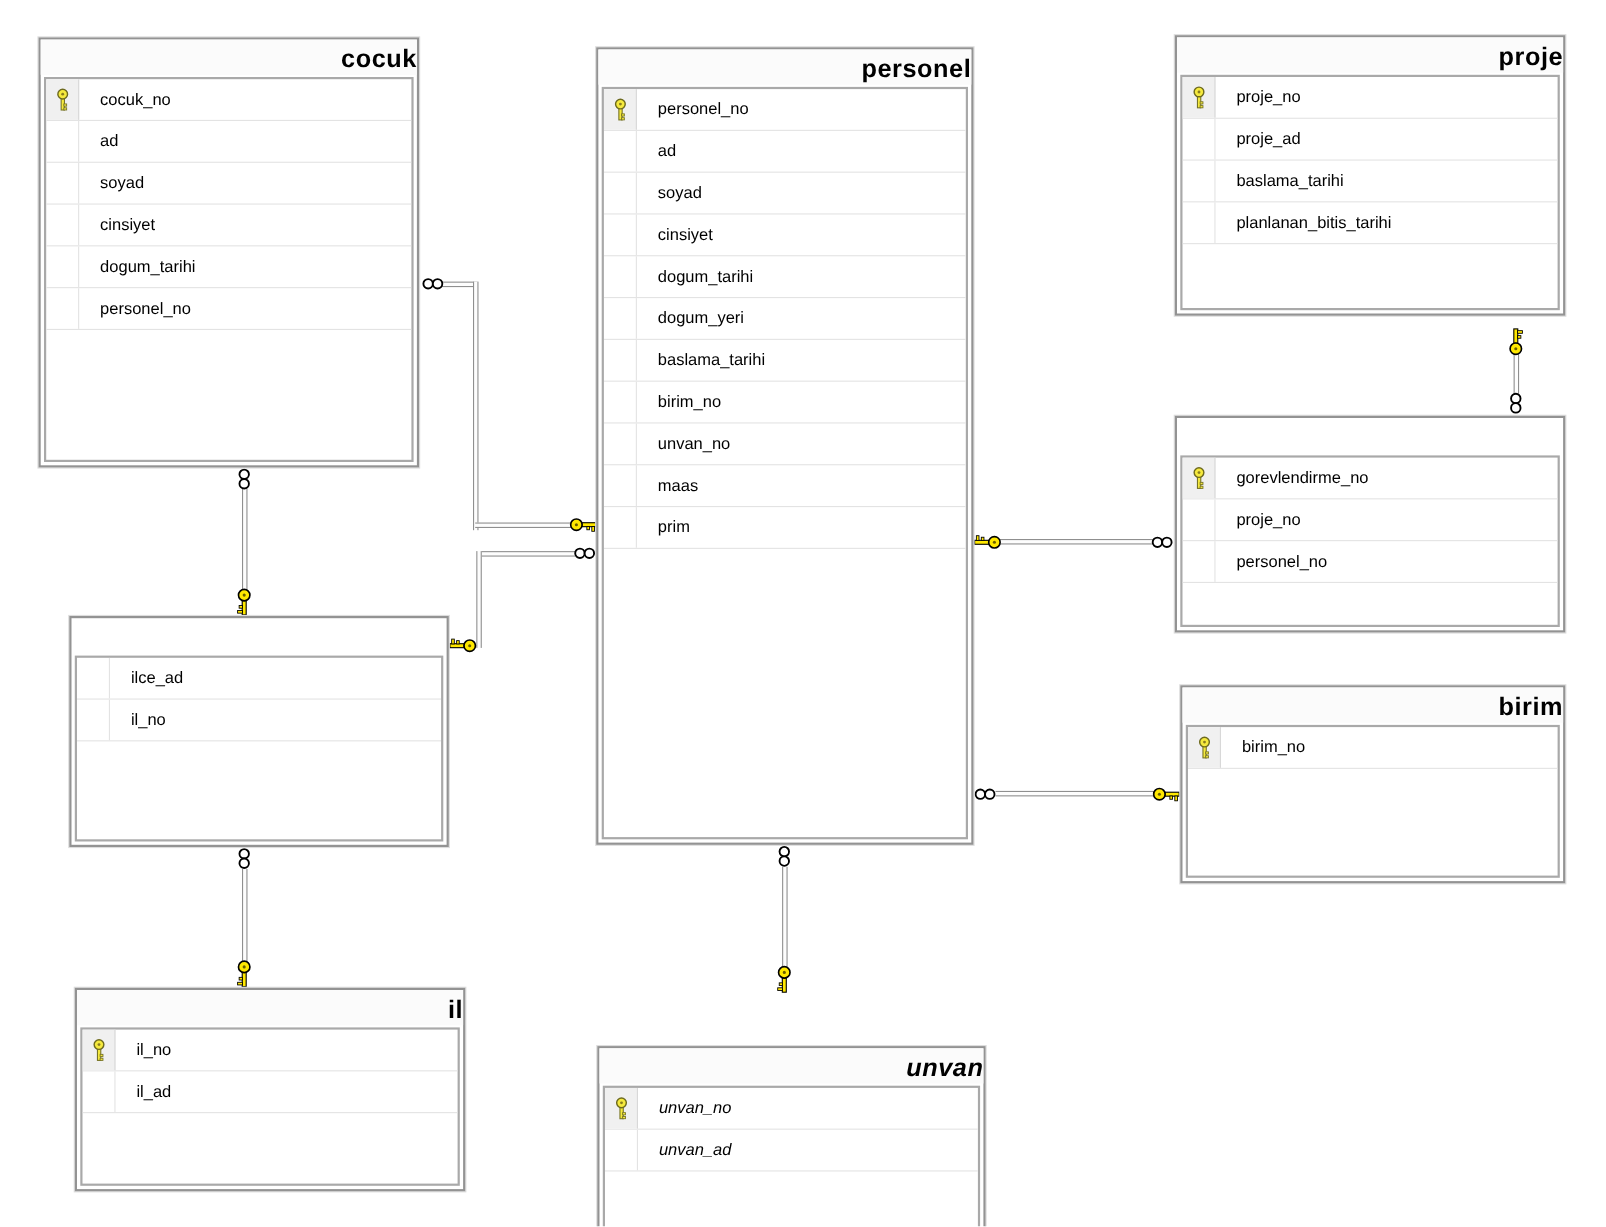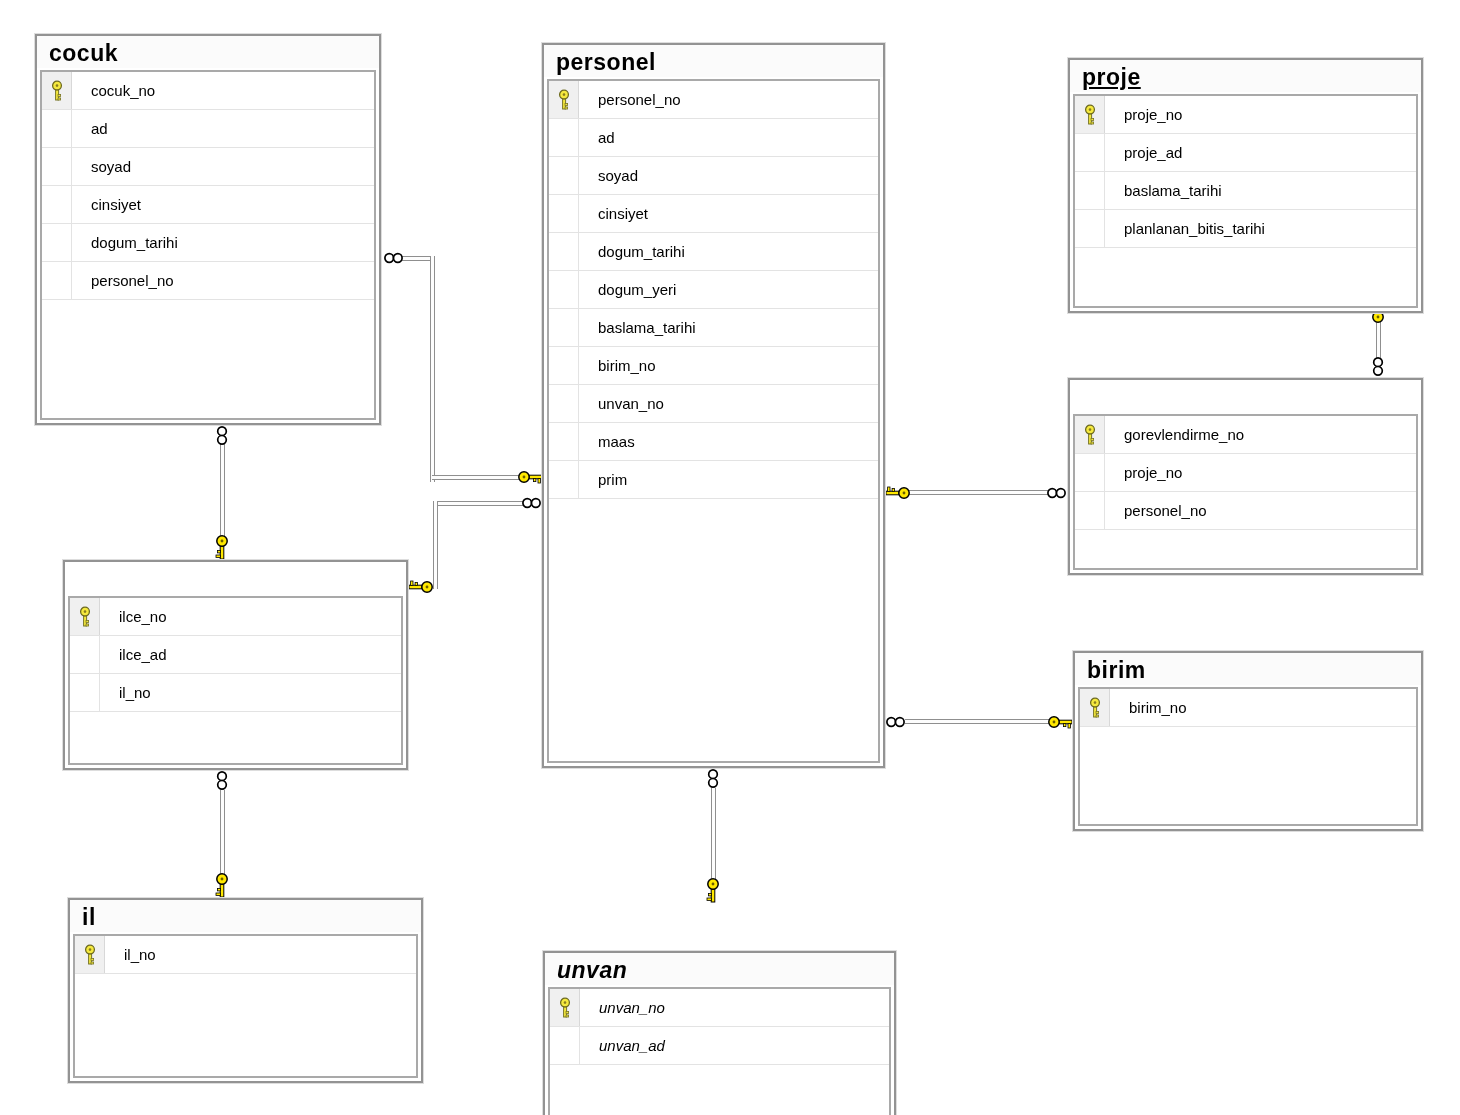--- a/index.html
+++ b/index.html
@@ -6,23 +6,23 @@
   .canvas {
     position:relative; width:1460px; height:1115px; background:#ffffff;
     font-family:"Liberation Sans", sans-serif; overflow:hidden;
   }
   
   .tbl {
     position:absolute; box-sizing:border-box; background:#ffffff;
     border:2px solid #939393; box-shadow:0 0 0 1px #dddddd;
   }
   .tbl-title {
-    height:32px; line-height:34px; padding-left:12px;
+    height:32px; line-height:34px; padding-left:0;
     font-size:23px; font-weight:bold; letter-spacing:0.5px; color:#000;
-    background:#fbfbfb; white-space:nowrap; overflow:hidden;
+    background:#fbfbfb; white-space:nowrap; overflow:hidden;text-align:right;
   }
   .grid {
     position:absolute; left:3px; right:3px; top:34px; bottom:3px;
     box-sizing:border-box; border:2px solid #a9a9a9; background:#fff; overflow:hidden;
   }
   .frow { display:flex; height:38px; box-sizing:border-box; border-bottom:1px solid #e3e3e3; align-items:stretch; }
   .sel { width:30px; box-sizing:border-box; border-right:1px solid #e3e3e3; display:flex; align-items:center; justify-content:center; flex:none; }
   .sel.pk { background:#f0f0f0; border-right:1px solid #d8d8d8; }
   .fname { padding-left:19px; font-size:15px; color:#000; line-height:37px; white-space:nowrap; }
   
@@ -211,21 +211,21 @@
         <div class="sel"></div>
         <div class="fname">maas</div>
       </div>
       <div class="frow">
         <div class="sel"></div>
         <div class="fname">prim</div>
       </div>
     </div>
   </div>
 
-  <div class="tbl" style="left:1068px;top:58px;width:355px;height:255px;text-decoration:underline;">
+  <div class="tbl" style="left:1068px;top:32px;width:355px;height:255px;">
     <div class="tbl-title">proje</div>
     <div class="grid">
       <div class="frow">
         <div class="sel pk">
             <svg width="12" height="22" viewBox="0 0 12 22">
               <use href="#pkkey-sym"></use>
             </svg>
           </div>
         <div class="fname">proje_no</div>
       </div>
@@ -258,44 +258,36 @@
         <div class="sel"></div>
         <div class="fname">proje_no</div>
       </div>
       <div class="frow">
         <div class="sel"></div>
         <div class="fname">personel_no</div>
       </div>
     </div>
   </div>
 
-  <div class="tbl" style="left:1073px;top:623px;width:350px;height:180px;margin-top:28px;">
+  <div class="tbl" style="left:1073px;top:623px;width:350px;height:180px;">
     <div class="tbl-title">birim</div>
     <div class="grid">
       <div class="frow">
         <div class="sel pk">
             <svg width="12" height="22" viewBox="0 0 12 22">
               <use href="#pkkey-sym"></use>
             </svg>
           </div>
         <div class="fname">birim_no</div>
       </div>
     </div>
   </div>
 
   <div class="tbl" style="left:63px;top:560px;width:345px;height:210px;">
     <div class="grid">
-      <div class="frow">
-        <div class="sel pk">
-            <svg width="12" height="22" viewBox="0 0 12 22">
-              <use href="#pkkey-sym"></use>
-            </svg>
-          </div>
-        <div class="fname">ilce_no</div>
-      </div>
       <div class="frow">
         <div class="sel"></div>
         <div class="fname">ilce_ad</div>
       </div>
       <div class="frow">
         <div class="sel"></div>
         <div class="fname">il_no</div>
       </div>
     </div>
   </div>
@@ -304,20 +296,24 @@
     <div class="tbl-title">il</div>
     <div class="grid">
       <div class="frow">
         <div class="sel pk">
             <svg width="12" height="22" viewBox="0 0 12 22">
               <use href="#pkkey-sym"></use>
             </svg>
           </div>
         <div class="fname">il_no</div>
       </div>
+      <div class="frow">
+        <div class="sel"></div>
+        <div class="fname">il_ad</div>
+      </div>
     </div>
   </div>
 
   <div class="tbl" style="left:543px;top:951px;width:353px;height:185px;font-style:italic;">
     <div class="tbl-title">unvan</div>
     <div class="grid">
       <div class="frow">
         <div class="sel pk">
             <svg width="12" height="22" viewBox="0 0 12 22">
               <use href="#pkkey-sym"></use>

